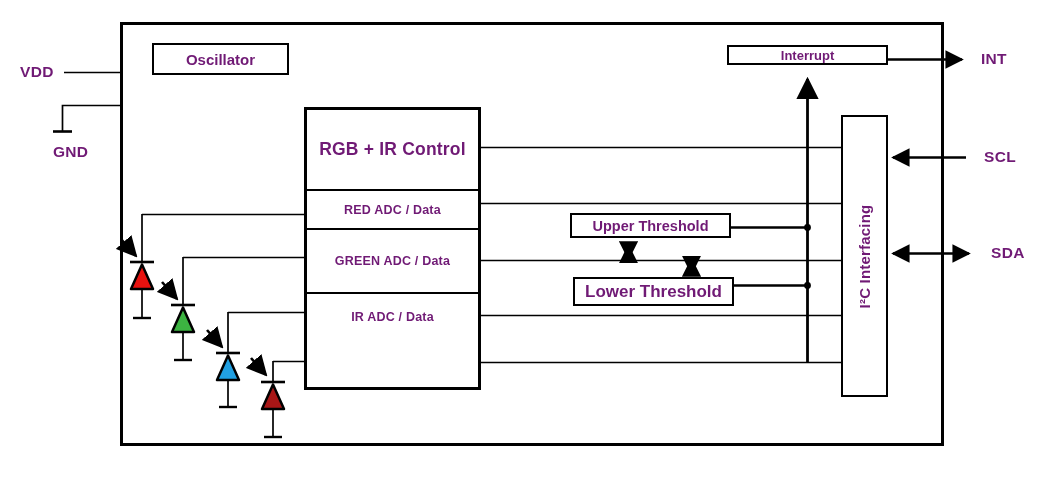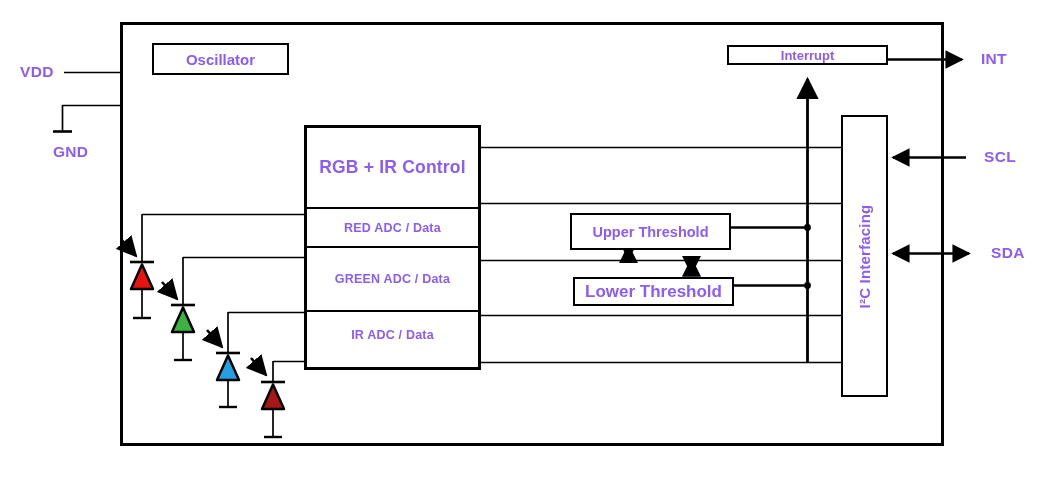--- a/index.html
+++ b/index.html
@@ -1,19 +1,19 @@
 <!DOCTYPE html>
 <html><head>
 <meta charset="utf-8">
 <style>
   html,body{margin:0;padding:0;background:#ffffff;}
   .canvas{
     position:relative;width:1057px;height:488px;background:#ffffff;
     font-family:"Liberation Sans","DejaVu Sans",sans-serif;
-    font-weight:bold;color:#8b5cf6;overflow:hidden;
+    font-weight:bold;color:#701a75;overflow:hidden;
   }
   .abs{position:absolute;box-sizing:border-box;}
   .blockbox{
     position:absolute;box-sizing:border-box;background:#ffffff;
     border:2.5px solid #000;display:flex;align-items:center;justify-content:center;
     text-align:center;white-space:nowrap;
   }
   .chip{border:3px solid #000;background:transparent;}
   .stack{border:3px solid #000;padding:0;display:block;}
   .stack .row{
@@ -108,36 +108,36 @@
     <line x1="966" y1="157.5" x2="893" y2="157.5" stroke="#000" stroke-width="2.3" marker-end="url(#ah)"></line>
     <line x1="893" y1="253.5" x2="969" y2="253.5" stroke="#000" stroke-width="2.3" marker-start="url(#ah)" marker-end="url(#ah)"></line>
   </svg>
 
   <div class="abs blockbox chip" style="left:120px;top:22px;width:824px;height:424px;"></div>
 
   <div class="blockbox" style="left:152px;top:43px;width:137px;height:32px;font-size:15px;">
     <span>Oscillator</span>
   </div>
 
-  <div class="blockbox stack" style="left:304px;top:125px;width:177px;height:245px;">
+  <div class="blockbox stack" style="left:304px;top:107px;width:177px;height:283px;">
     <div class="row main" style="height:79px;">
       <span>RGB + IR Control</span>
     </div>
     <div class="row" style="height:39px;">
       <span>RED ADC / Data</span>
     </div>
     <div class="row" style="height:64px;">
       <span>GREEN ADC / Data</span>
     </div>
     <div class="row" style="height:48px;">
       <span>IR ADC / Data</span>
     </div>
   </div>
 
-  <div class="blockbox" style="left:570px;top:213px;width:161px;height:37px;font-size:14.5px;">
+  <div class="blockbox" style="left:570px;top:213px;width:161px;height:25px;font-size:14.5px;">
     <span>Upper Threshold</span>
   </div>
   <div class="blockbox" style="left:573px;top:277px;width:161px;height:29px;font-size:17px;">
     <span>Lower Threshold</span>
   </div>
 
   <div class="blockbox" style="left:727px;top:45px;width:161px;height:20px;font-size:13px;">
     <span>Interrupt</span>
   </div>
 

